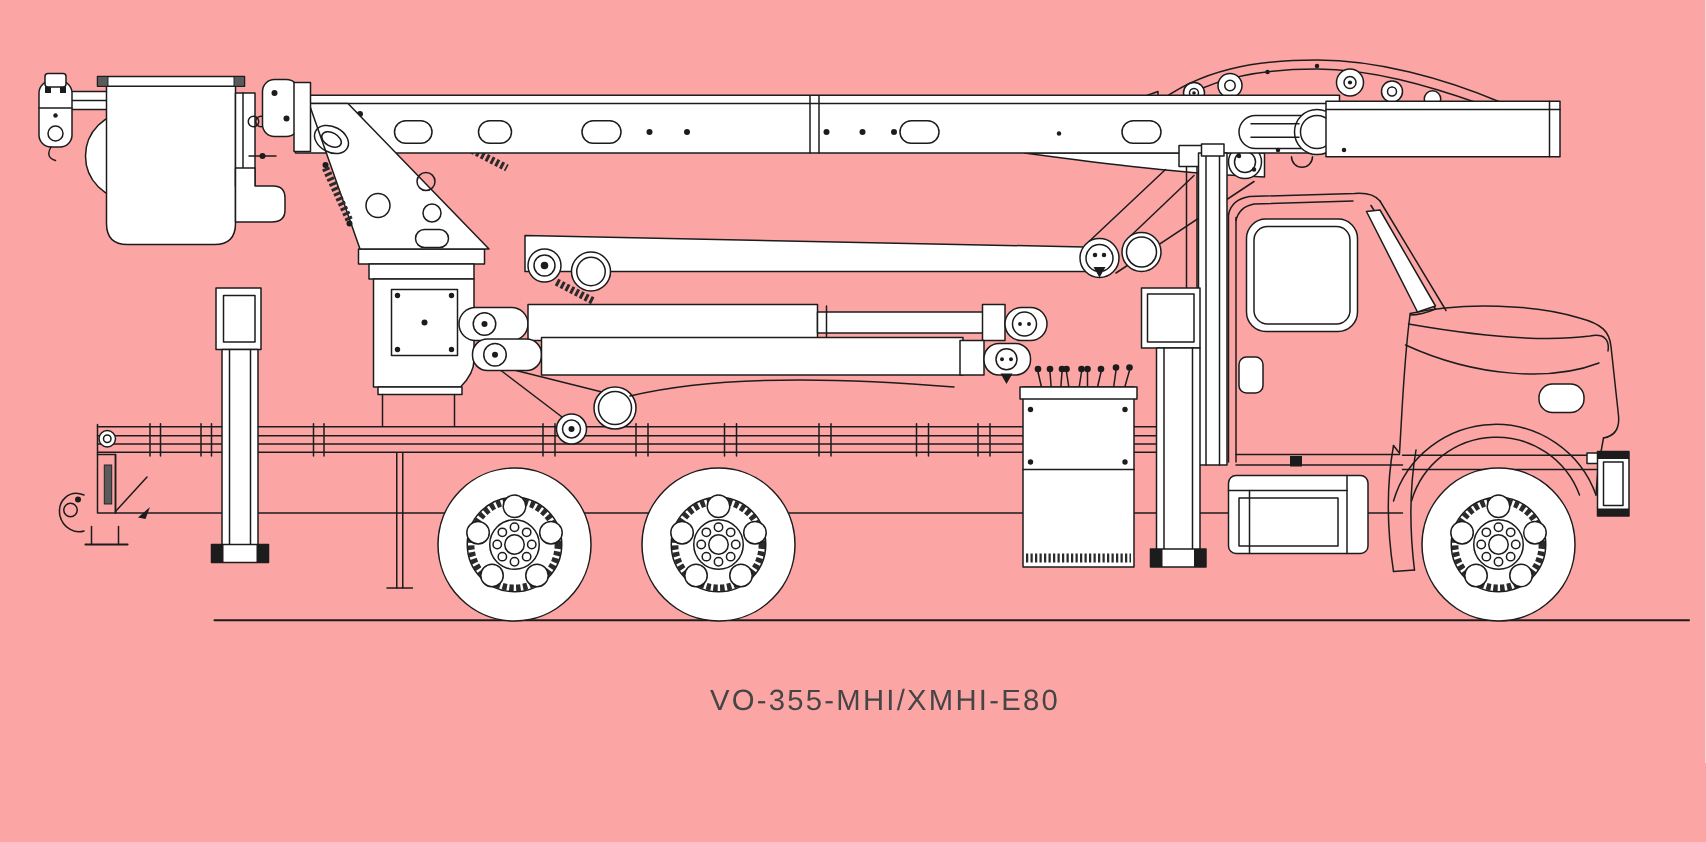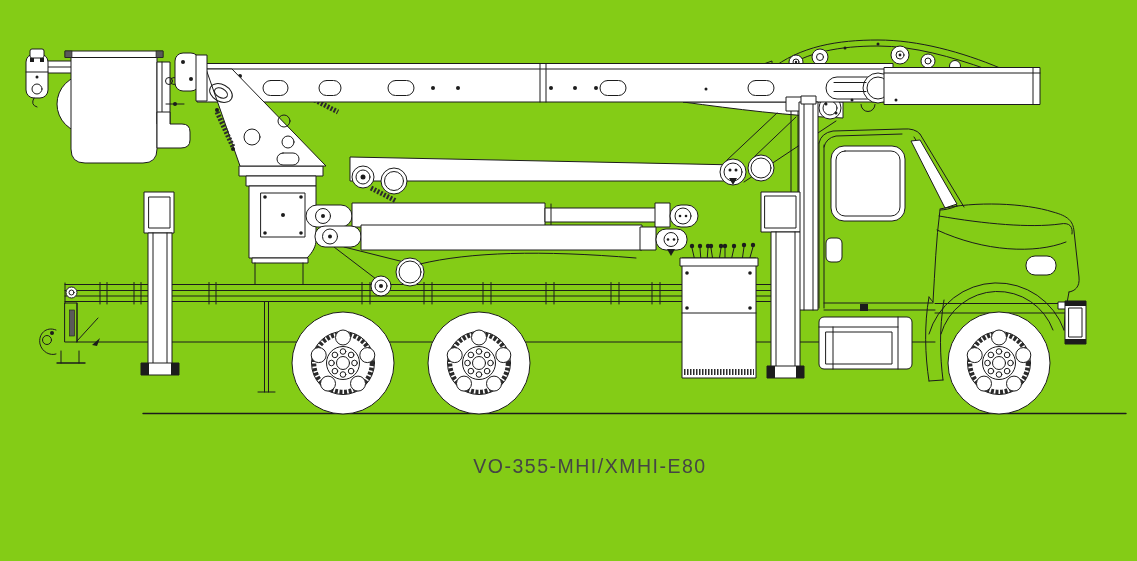--- a/index.html
+++ b/index.html
@@ -1,16 +1,16 @@
 <!DOCTYPE html>
 <html><head>
 <meta charset="utf-8">
 <style>
   html,body{margin:0;padding:0;background:#fff;}
-  .canvas{position:relative;width:1137px;height:561px;background:#84cc16;overflow:hidden;}
+  .canvas{position:relative;width:1137px;height:561px;background:#fca5a5;overflow:hidden;}
   svg{display:block;}
   .ln{fill:none;stroke:#1c1c1c;stroke-width:1;stroke-linecap:round;stroke-linejoin:round;}
   .ln2{fill:none;stroke:#1c1c1c;stroke-width:1.4;stroke-linecap:round;}
   .fw{fill:#ffffff;stroke:#1c1c1c;stroke-width:1;stroke-linejoin:round;}
   .fd{fill:#1c1c1c;stroke:none;}
   .fg{fill:#5a5a5a;stroke:#1c1c1c;stroke-width:.6;}
   .hatch{fill:none;stroke:#2b2b2b;stroke-width:5;stroke-dasharray:2 1.6;}
   .band{fill:none;stroke:#2b2b2b;stroke-width:4.5;stroke-dasharray:3 1.6;}
   .vent{fill:none;stroke:#2b2b2b;stroke-width:6;stroke-dasharray:1.5 1.5;}
   text.label{font-family:"Liberation Sans",sans-serif;font-size:19.5px;letter-spacing:1.5px;fill:#454545;}

